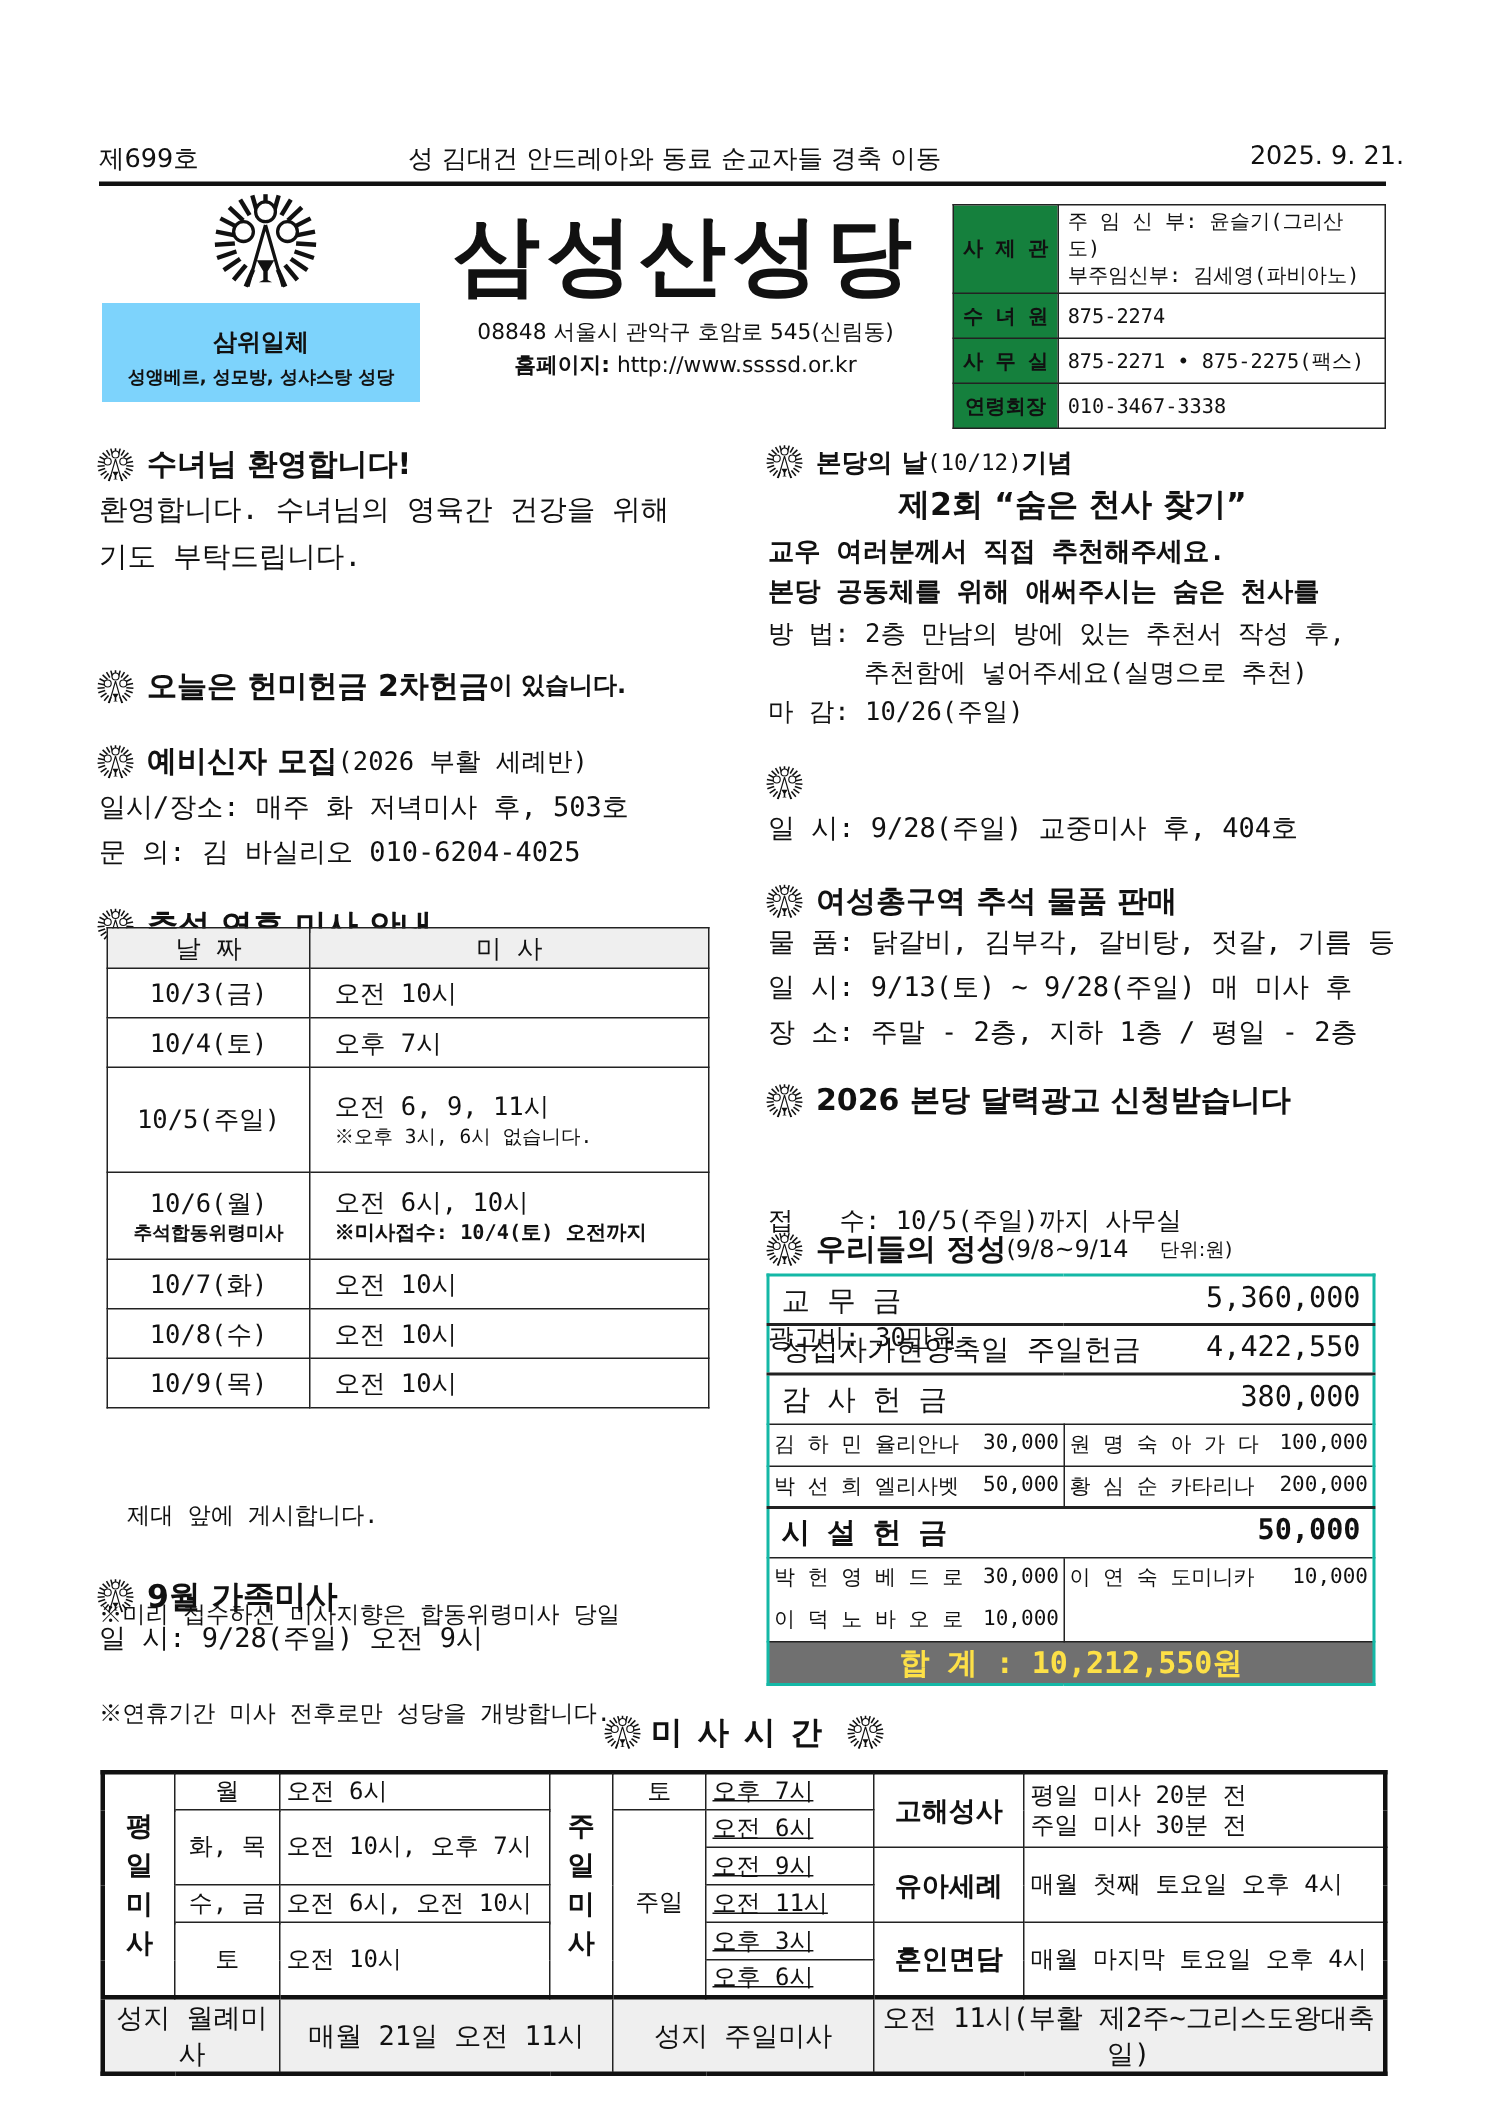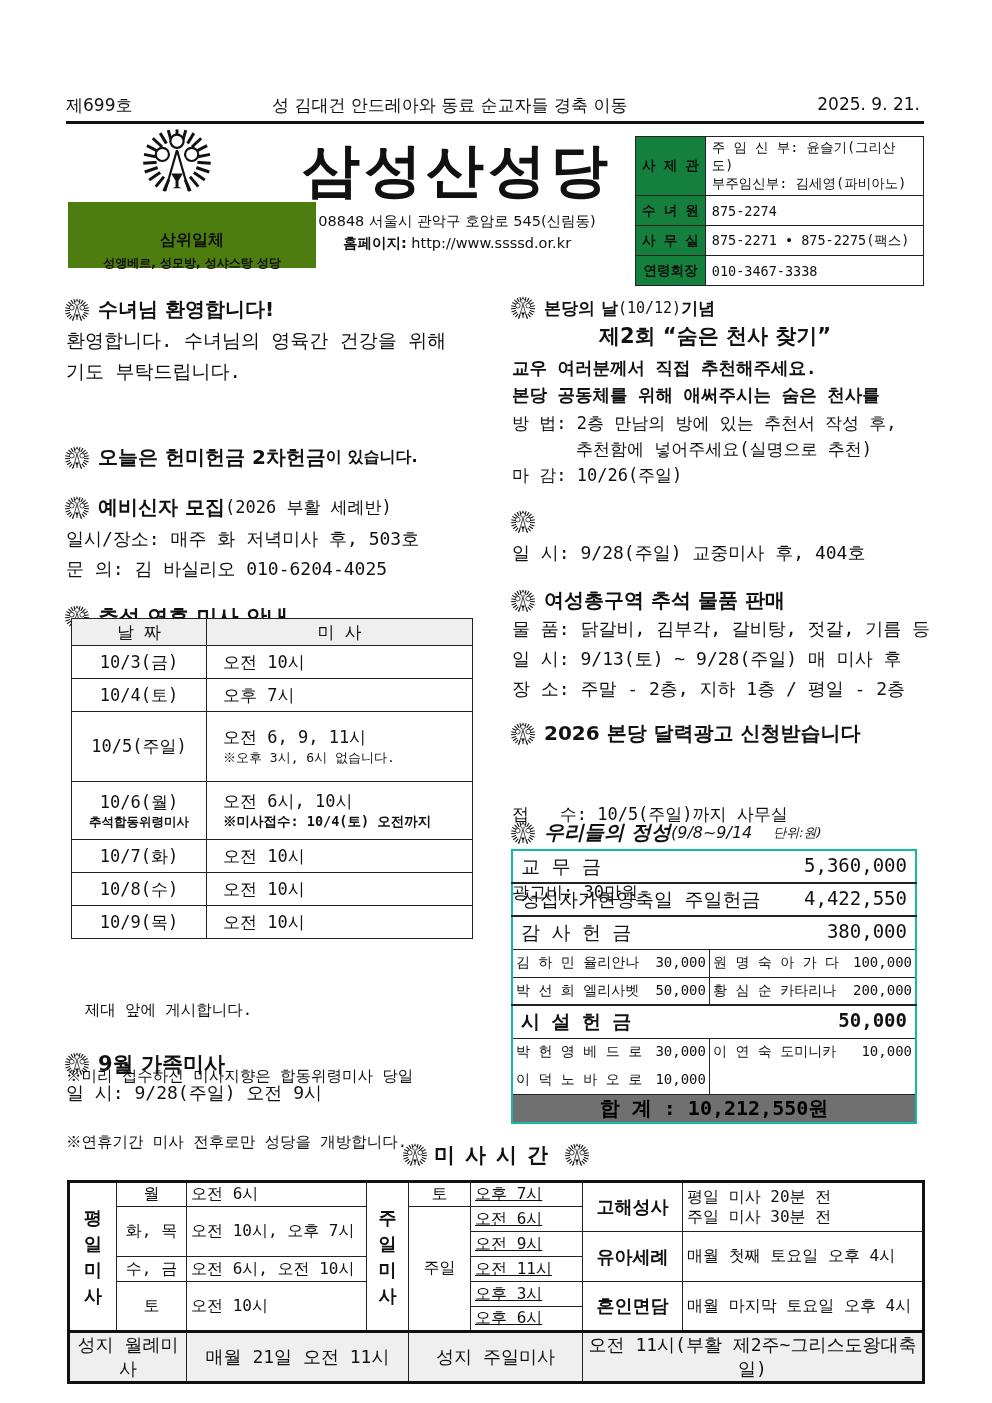--- a/index.html
+++ b/index.html
@@ -3,25 +3,25 @@
 <meta charset="utf-8">
 <style>
   * { box-sizing: border-box; margin: 0; padding: 0; }
   html, body { width: 992px; height: 1403px; background: #ffffff; }
   body { position: relative; font-family: "DejaVu Sans", "Liberation Sans", sans-serif; color: #111; overflow: hidden; }
   .abs { position: absolute; }
   .serif { font-family: "DejaVu Sans Mono", "Liberation Mono", monospace; }
   .b { font-weight: bold; }
   .issue { left: 66px; top: 94px; font-size: 17px; }
   .feast { left: 272px; top: 94px; font-size: 17px; }
-  .date { right: 72px; top: 94px; font-size: 17px; }
+  .date { right: 56px; top: 94px; font-size: 17px; }
   .rule { left: 66px; top: 121px; width: 858px; height: 3px; background: #111; }
 
   .logo { left: 138px; top: 128px; width: 78px; height: 66px; }
-  .trinity-box { left: 68px; top: 202px; width: 248px; height: 66px; background: #4d7c0f; text-align: center; padding-top: 28px; }
+  .trinity-box { left: 68px; top: 202px; width: 212px; height: 66px; background: #7dd3fc; text-align: center; padding-top: 16px; }
   .trinity-box .t1 { font-size: 16px; font-weight: bold; }
   .trinity-box .t2 { font-size: 12px; font-weight: bold; margin-top: 4px; }
 
   .parish { left: 298px; top: 138px; width: 318px; font-size: 58px; font-weight: bold; letter-spacing: 4px; text-align: center; line-height: 64px; }
   .address { left: 292px; top: 212px; width: 330px; font-size: 14.5px; text-align: center; }
   .homepage { left: 292px; top: 234px; width: 330px; font-size: 14.5px; text-align: center; }
 
   table { border-collapse: collapse; }
   .staff { left: 635px; top: 136px; width: 289px; font-size: 13.5px; }
   .staff td { border: 1.5px solid #222; padding: 2px 6px; height: 30px; vertical-align: middle; }
@@ -40,21 +40,21 @@
   .hl-table td.d { text-align: center; width: 135px; }
   .hl-table td.m { padding-left: 16px; }
   .hl-table .note { font-size: 13px; }
   .hl-table .sub { font-size: 12.5px; font-weight: bold; }
 
   .off-table { left: 511px; top: 849px; width: 406px; border: 2px solid #14b8a6; padding-left: 48px; }
   .off-table td { border: 1px solid #222; }
   .off-table tr.big td { font-size: 19px; height: 33px; padding: 0 8px; border-bottom: 2px solid #222; }
   .off-table tr.sm td { font-size: 14px; height: 28px; padding: 0 3px; }
   .off-table .amt { float: right; }
-  .off-table tr.total td { background: #707070; color: #000000; font-weight: bold; font-size: 20px; text-align: center; height: 28px; }
+  .off-table tr.total td { background: #707070; color: #fde047; font-weight: bold; font-size: 20px; text-align: center; height: 28px; }
 
   .mass-title { left: 396px; top: 1141px; font-size: 21px; font-weight: bold; display: flex; align-items: center; letter-spacing: 10px; }
   .mass-title .ico { width: 26px; height: 24px; margin: 0 6px; }
   .mass { left: 67px; top: 1180px; width: 858px; border: 3px solid #111; font-size: 16px; }
   .mass td { border: 1px solid #222; height: 25px; padding: 0 4px; }
   .mass .vert { font-weight: bold; text-align: center; font-size: 18px; line-height: 26px; width: 50px; }
   .mass .day { text-align: center; width: 62px; }
   .mass .bold { font-weight: bold; font-size: 18px; text-align: center; }
   .mass tr.foot td { background: #efefef; font-size: 18px; height: 33px; text-align: center; border-top: 3px solid #111; }
   .underline { text-decoration: underline; }
@@ -280,21 +280,21 @@
   <svg class="ico">
       <use href="#trinity"></use>
     </svg>
   <span>2026 본당 달력광고 신청받습니다</span>
 </div>
 <div class="abs serif" style="left:512px;top:749px;font-size:17px;line-height:26px;white-space:pre;">
   <div>접   수: 10/5(주일)까지 사무실</div>
   <div>광고비: 30만원</div>
 </div>
 
-<div class="abs sec" style="left:510px;top:819px;font-style:italic;">
+<div class="abs sec" style="left:510px;top:819px;">
   <svg class="ico">
       <use href="#trinity"></use>
     </svg>
   <span>우리들의 정성</span><span style="font-weight:normal;font-size:16px;">(9/8~9/14</span>&nbsp;&nbsp;&nbsp;<span style="font-weight:normal;font-size:13px;">단위:원)</span>
 </div>
 
 <table class="abs off-table serif">
   <tbody>
       <tr class="big">
         <td colspan="2"><span>교   무   금</span><span class="amt">5,360,000</span></td>

